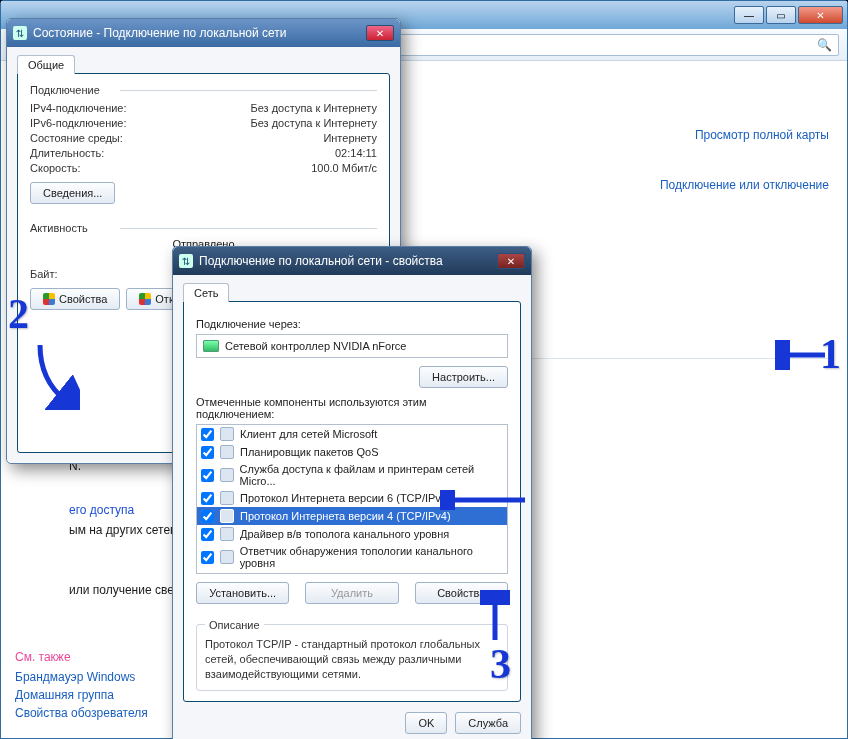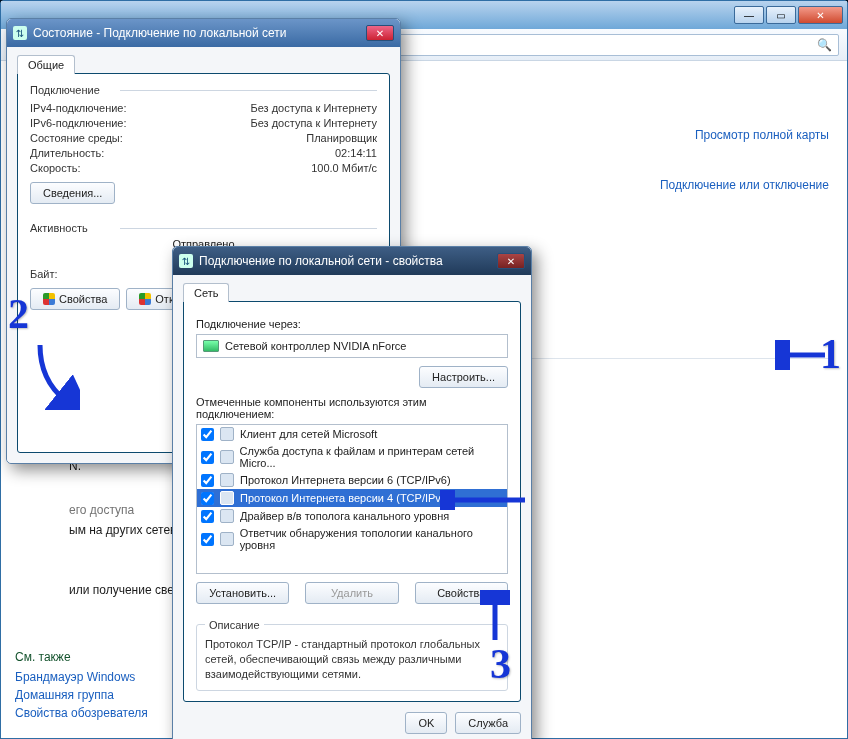--- a/index.html
+++ b/index.html
@@ -45,24 +45,24 @@
 .info-block { margin-top:18px; }
 .info-row { display:flex; margin:3px 0; }
 .info-row .lbl { width:125px; color:#333; }
 .info-row .val { color:#333; }
 .info-row .val.link { color:#1a5fbf; cursor:pointer; }
 .info-row .adapter-ico { width:14px;height:14px;margin-right:4px;vertical-align:middle; display:inline-block;}
 
 .hr { border-top:1px solid #dde4ec; margin:16px 0; }
 
 .stub-line { margin:6px 0; }
-.sect-link { color:#737373; cursor:pointer; }
+.sect-link { color:#1d4ed8; cursor:pointer; }
 
 .see-also { position:absolute; left:14px; bottom:14px; font-size:12px; }
-.see-also .hdr { color:#14532d; margin-bottom:6px; }
+.see-also .hdr { color:#ec4899; margin-bottom:6px; }
 .see-also .lnk { color:#1a5fbf; margin:4px 0; cursor:pointer; }
 
 
 .dlg {
   position:absolute; border:1px solid #5a7fa6; border-radius:5px;
   box-shadow: 5px 6px 16px rgba(0,0,0,.45);
   background: linear-gradient(#cfe1f3,#e9f0f8 28px, #f4f6f9 28px);
 }
 .dlg-title {
   height:28px; display:flex; align-items:center; padding:0 6px; font-size:12px; color:#fff;
@@ -250,21 +250,21 @@
       <div class="kv">
           <span class="k">IPv4-подключение:</span>
           <span class="v">Без доступа к Интернету</span>
         </div>
       <div class="kv">
           <span class="k">IPv6-подключение:</span>
           <span class="v">Без доступа к Интернету</span>
         </div>
       <div class="kv">
           <span class="k">Состояние среды:</span>
-          <span class="v">Планировщик</span>
+          <span class="v">Интернету</span>
         </div>
       <div class="kv">
           <span class="k">Длительность:</span>
           <span class="v">02:14:11</span>
         </div>
       <div class="kv">
           <span class="k">Скорость:</span>
           <span class="v">100.0 Мбит/с</span>
         </div>
       <div class="btn-row">
@@ -304,20 +304,25 @@
         <span>Сетевой контроллер NVIDIA nForce</span>
       </div>
       <div class="config-row"><span class="btn">Настроить...</span></div>
 
       <div style="margin-bottom:4px">Отмеченные компоненты используются этим подключением:</div>
       <div class="comp-list">
         <div class="comp-item">
             <input type="checkbox" checked="" style="">
             <span class="cic"></span>
             <span>Клиент для сетей Microsoft</span>
+          </div>
+        <div class="comp-item">
+            <input type="checkbox" checked="" style="">
+            <span class="cic"></span>
+            <span>Планировщик пакетов QoS</span>
           </div>
         <div class="comp-item">
             <input type="checkbox" checked="" style="">
             <span class="cic"></span>
             <span>Служба доступа к файлам и принтерам сетей Micro...</span>
           </div>
         <div class="comp-item">
             <input type="checkbox" checked="" style="">
             <span class="cic"></span>
             <span>Протокол Интернета версии 6 (TCP/IPv6)</span>

